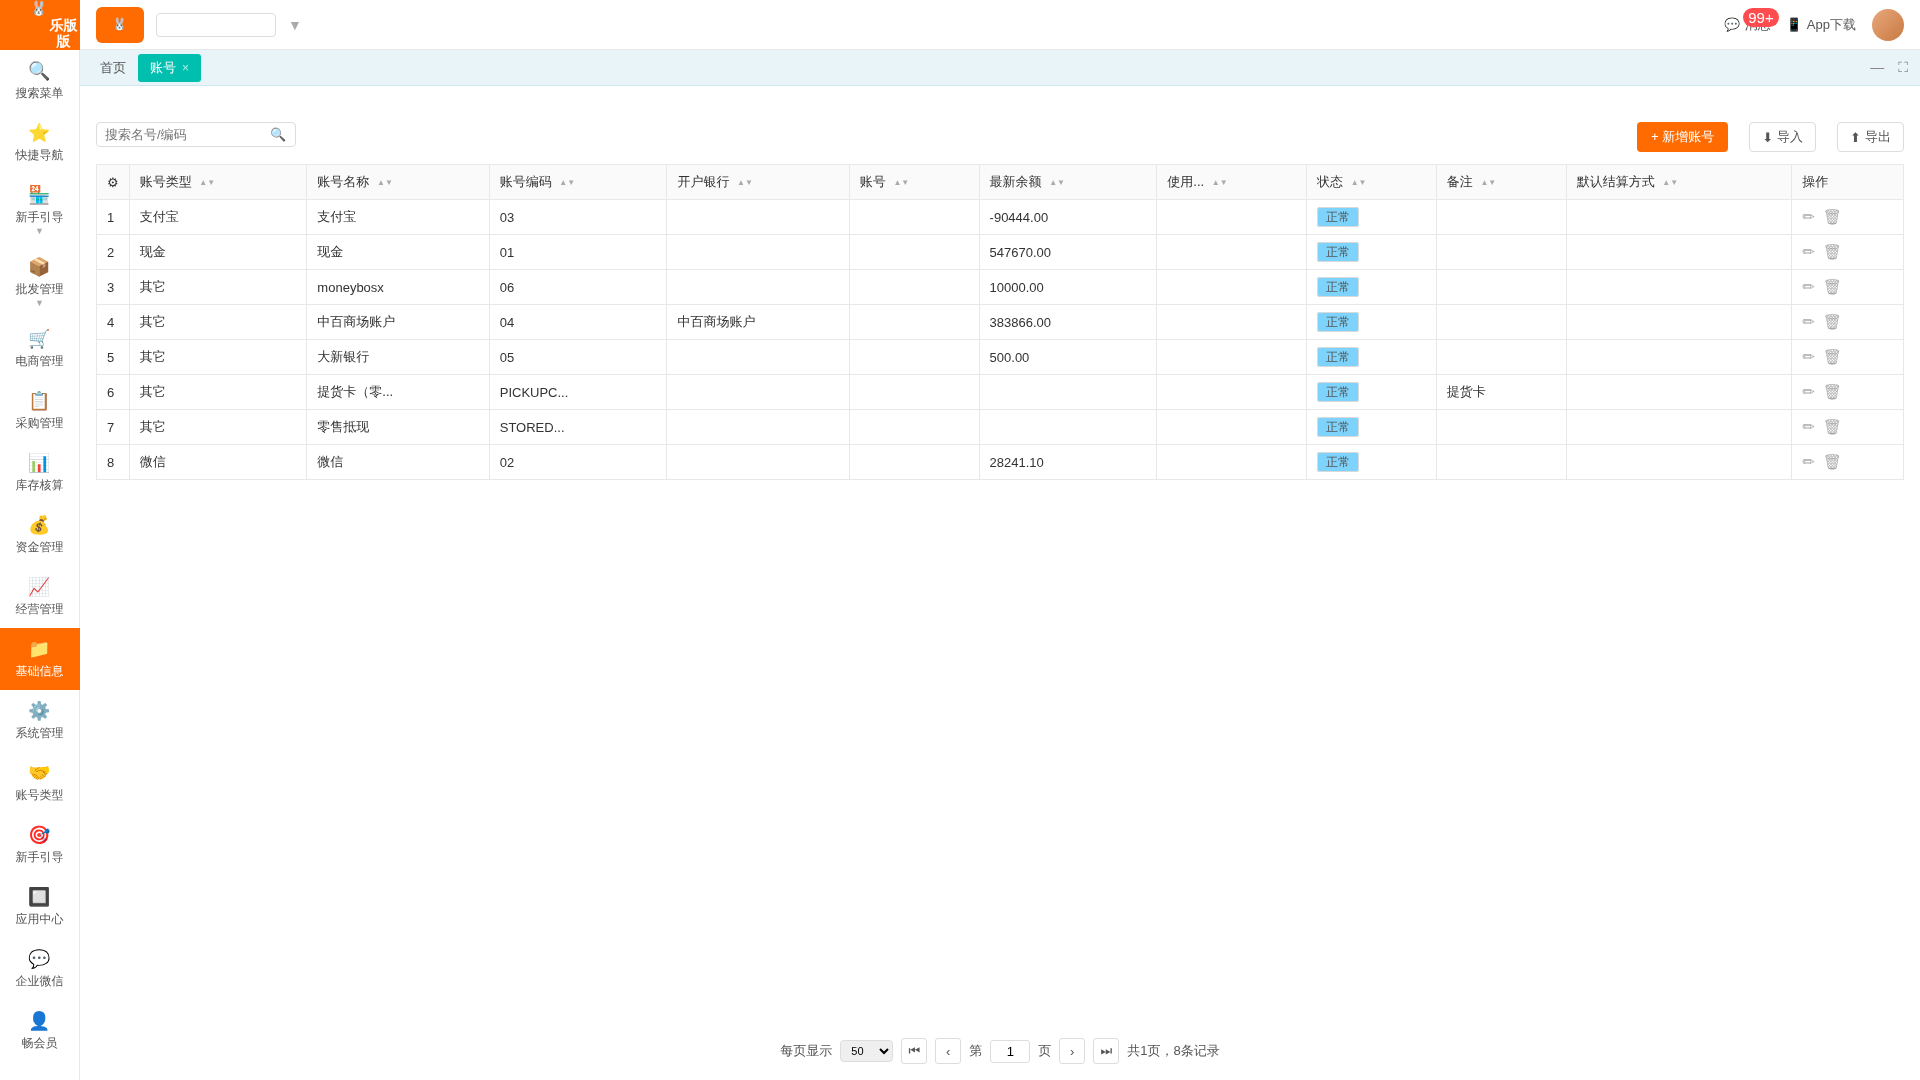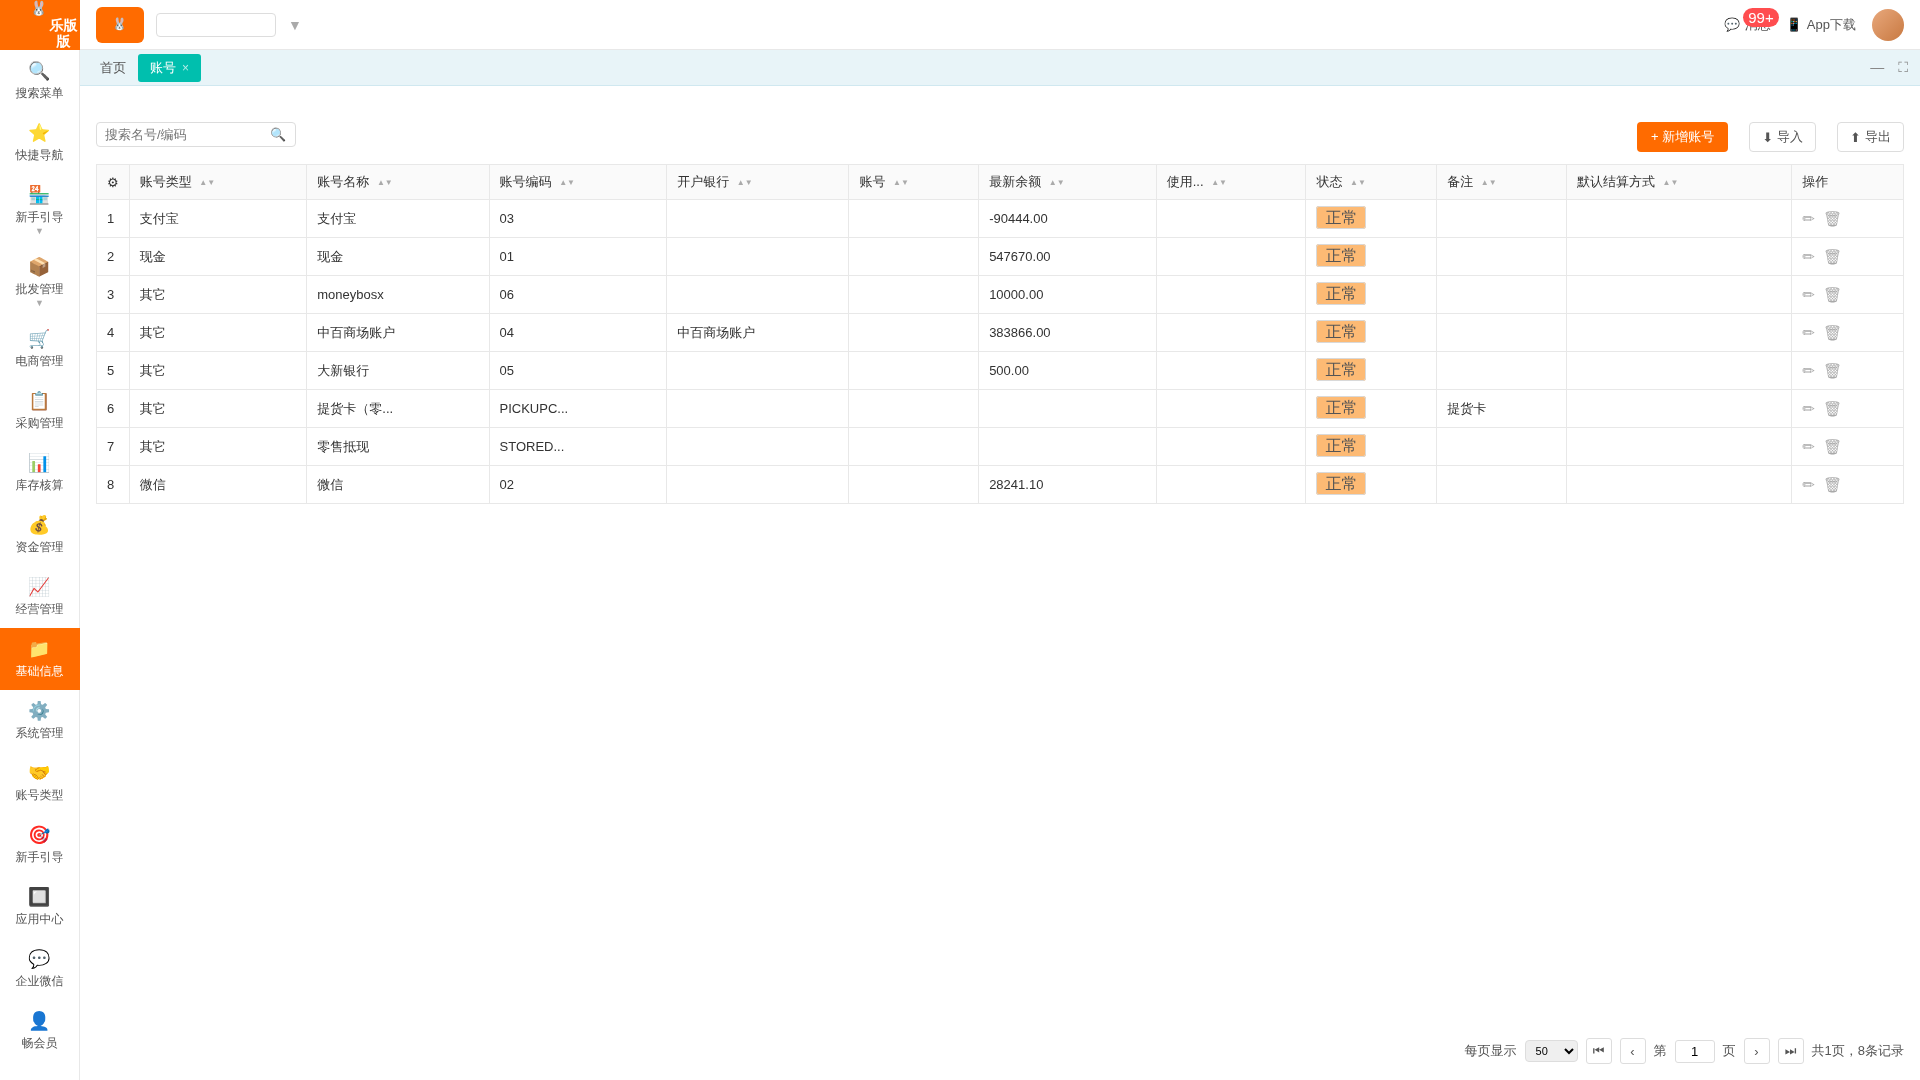--- a/index.html
+++ b/index.html
@@ -221,42 +221,42 @@
       color: #aaa;
       vertical-align: middle;
     }
     .data-table td {
       border: 1px solid #e8e8e8;
       padding: 8px 10px;
       color: #333;
       white-space: nowrap;
     }
     .status-badge {
-      background: #fdba74;
+      background: #7dd3fc;
       border: 1px solid #d9d9d9;
       border-radius: 3px;
       padding: 2px 8px;
-      font-size: 16px;
+      font-size: 12px;
       color: #555;
     }
     .action-icons {
       display: flex;
       gap: 8px;
     }
     .action-icon {
       cursor: pointer;
       color: #aaa;
       font-size: 15px;
     }
 
     
     .pagination {
       display: flex;
       align-items: center;
-      justify-content: flex-end;
+      justify-content: center;
       gap: 8px;
       margin-top: auto;
       padding-top: 12px;
       font-size: 13px;
       color: #555;
     }
     .pagination select {
       border: 1px solid #ddd;
       border-radius: 4px;
       padding: 3px 6px;

